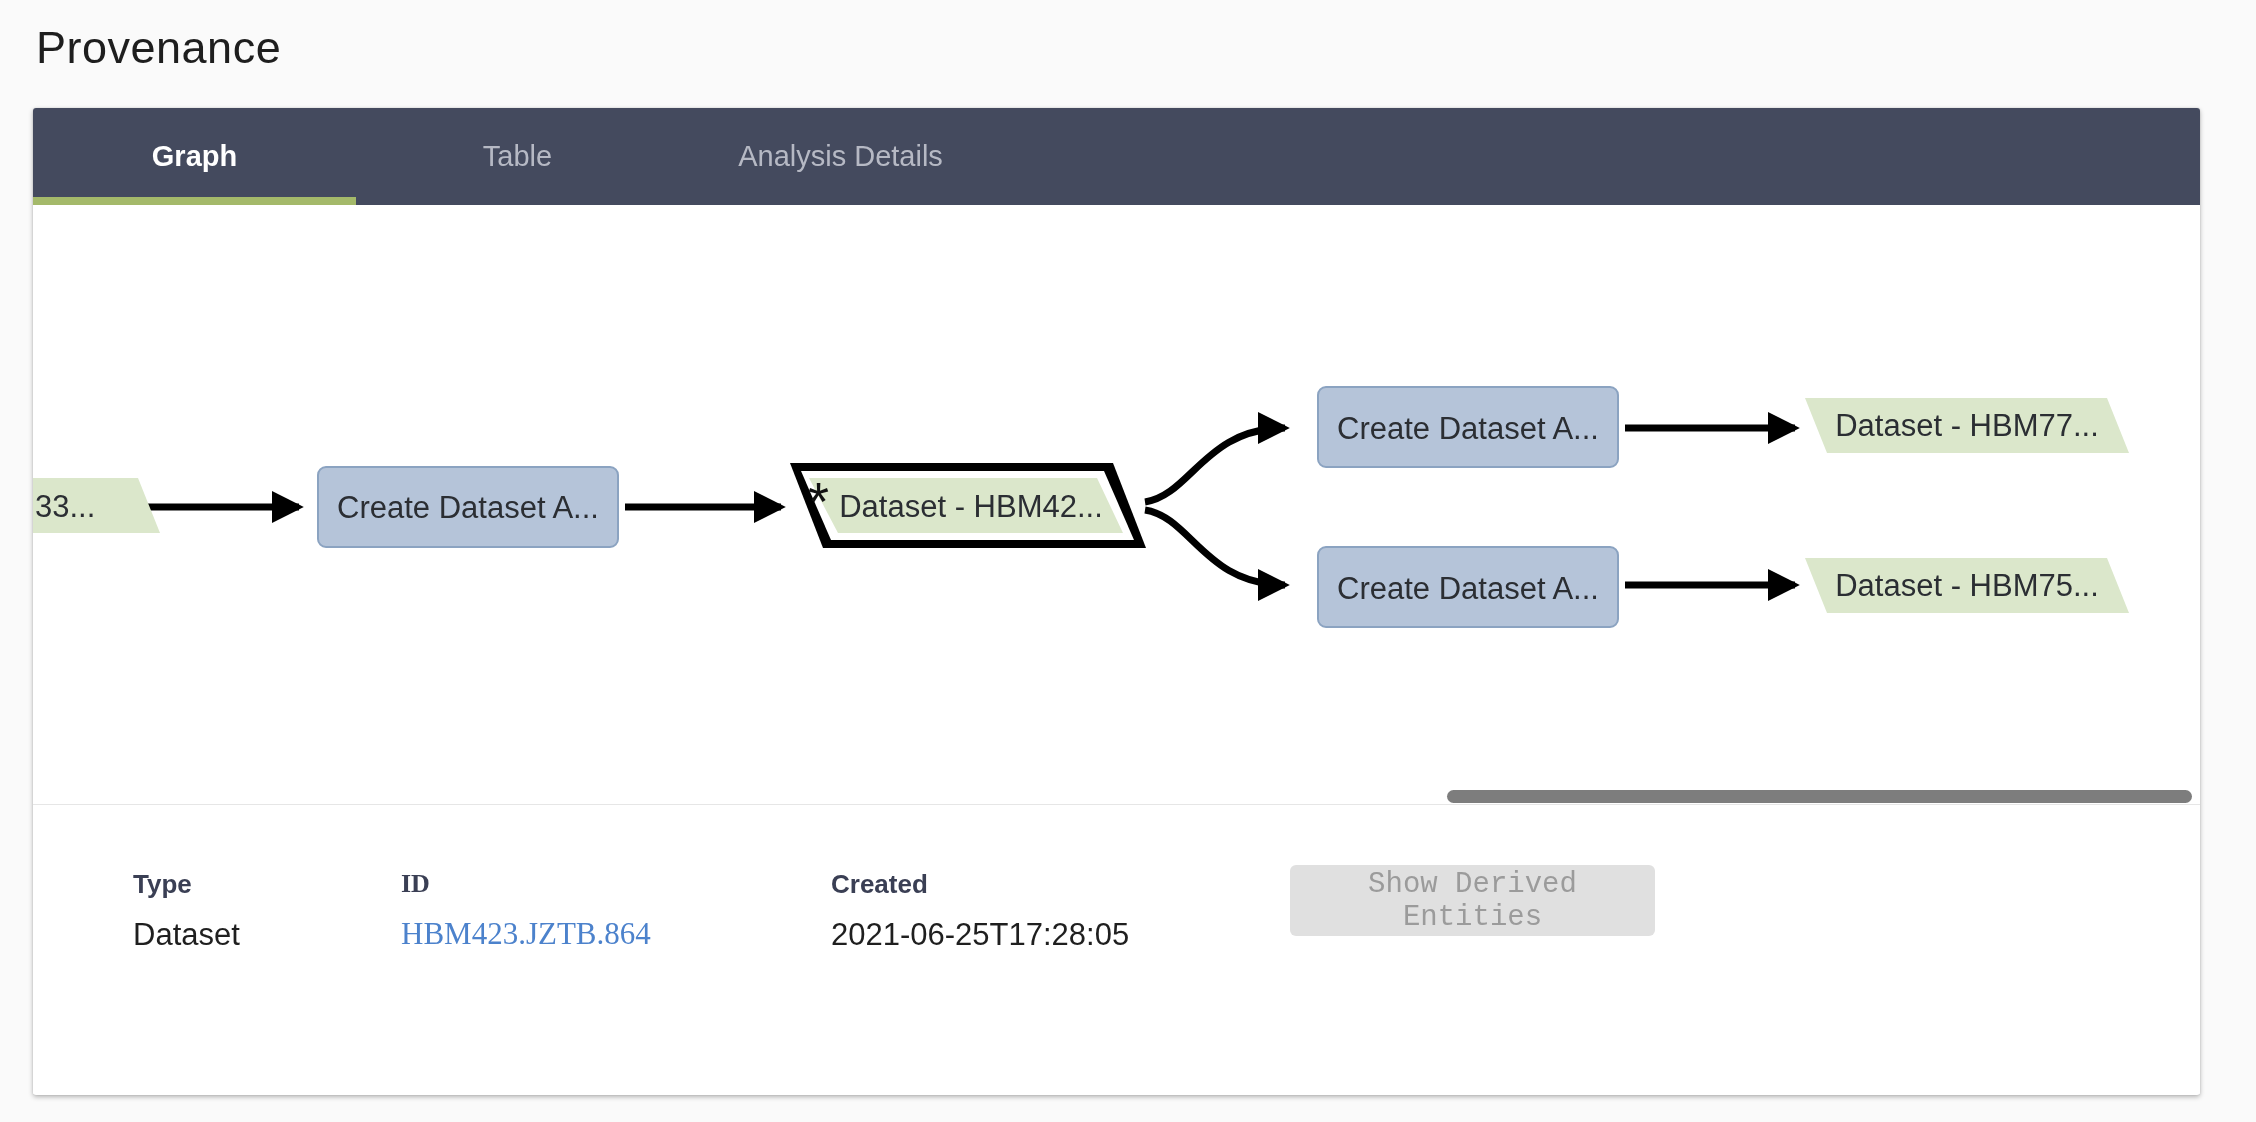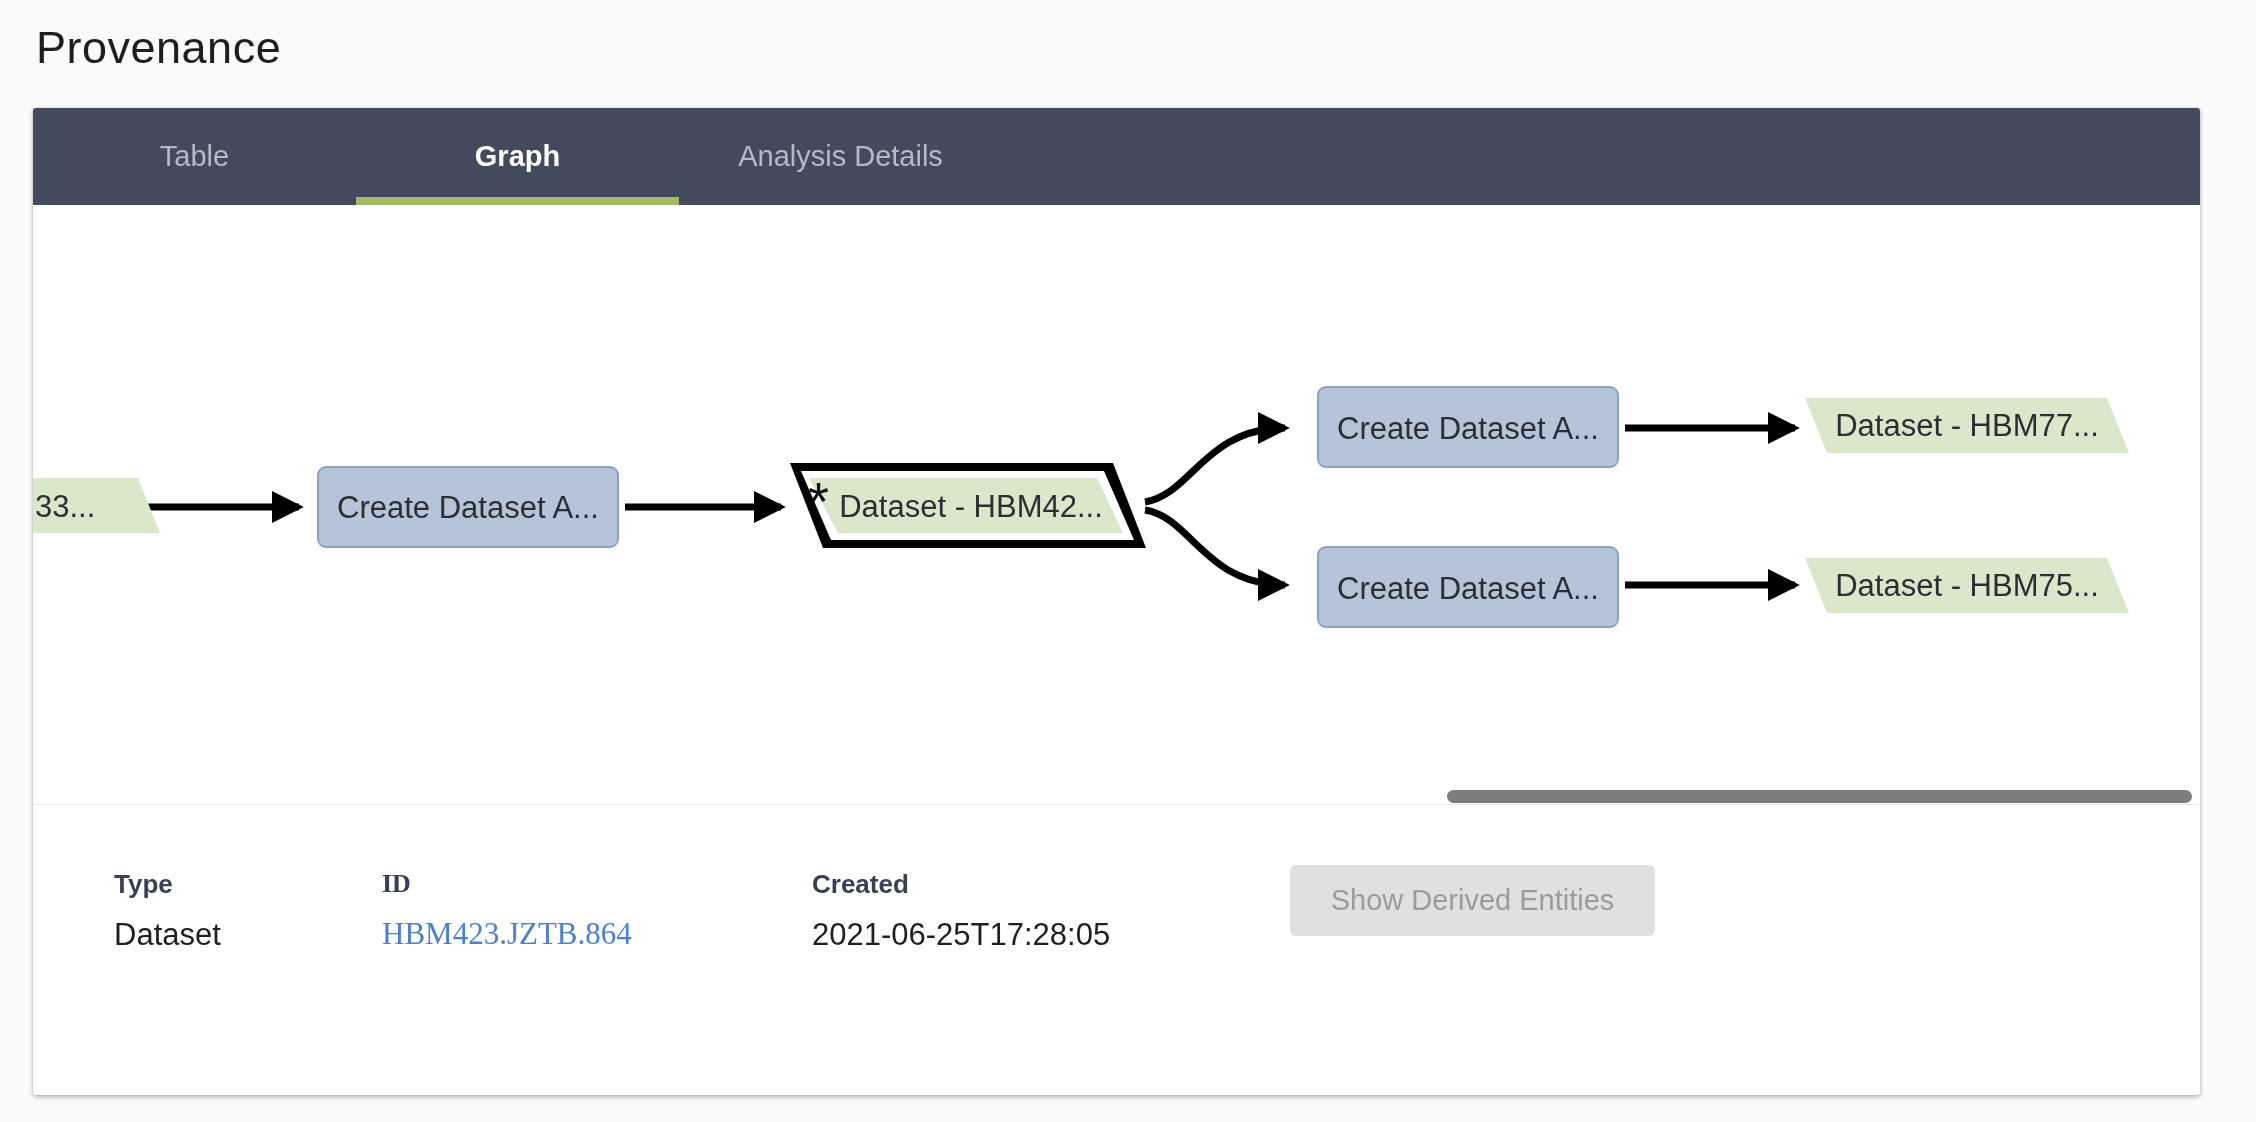--- a/index.html
+++ b/index.html
@@ -53,58 +53,58 @@
   }
   .current-marker { font-size: 54px; fill: #111; }
   .edge { stroke: #000000; stroke-width: 7; fill: none; }
   .scrollbar-thumb {
     position: absolute; left: 1414px; top: 585px;
     width: 745px; height: 13px;
     background: #7d7d7d; border-radius: 7px;
     cursor: pointer;
   }
   .details { position: relative; height: 289px; background: #ffffff; }
-  .field { position: absolute; }
+  .field { position: absolute; margin-left: 19px; }
   .field-label {
     font-size: 26px; font-weight: 600; color: #3a3f54;
   }
   .field-value {
     margin-top: 17px; font-size: 31px; font-weight: 400; color: #1f1f1f;
   }
   .field-value a { color: #4c82cc; text-decoration: none; cursor: pointer; }
   .field-type { left: 81px; top: 64px; }
   .field-id { left: 349px; top: 64px; font-family: Liberation Serif, serif; }
   .field-created { left: 779px; top: 64px; }
   .derived-btn {
     position: absolute; left: 1257px; top: 60px;
     width: 365px; height: 71px;
     background: #e0e0e0; color: #9b9b9b;
     border: none; border-radius: 6px;
     font-size: 29px; font-weight: 500;
-    font-family: Liberation Sans, sans-serif;
+    font-family: Liberation Mono, monospace;
   }
   .note {
     position: absolute; left: 81px; top: 182px;
     font-size: 30px; color: #1f1f1f;
   }
 </style>
 </head>
 <body>
 
 <div class="page-title">Provenance</div>
 
 <div class="card">
 
   <div class="tabbar">
-    <button class="tab">
-      <span>Table</span>
-    </button>
     <button class="tab active">
       <span>Graph</span>
       <span class="tab-indicator"></span>
+    </button>
+    <button class="tab">
+      <span>Table</span>
     </button>
     <button class="tab">
       <span>Analysis Details</span>
     </button>
   </div>
 
   <div class="graph-area">
     <svg class="graph-svg" viewBox="0 0 2167 600" xmlns="http://www.w3.org/2000/svg">
       <defs>
         <marker id="arrow" viewBox="0 0 10 10" refX="8.5" refY="5" markerWidth="4.6" markerHeight="4.6" orient="auto-start-reverse">

